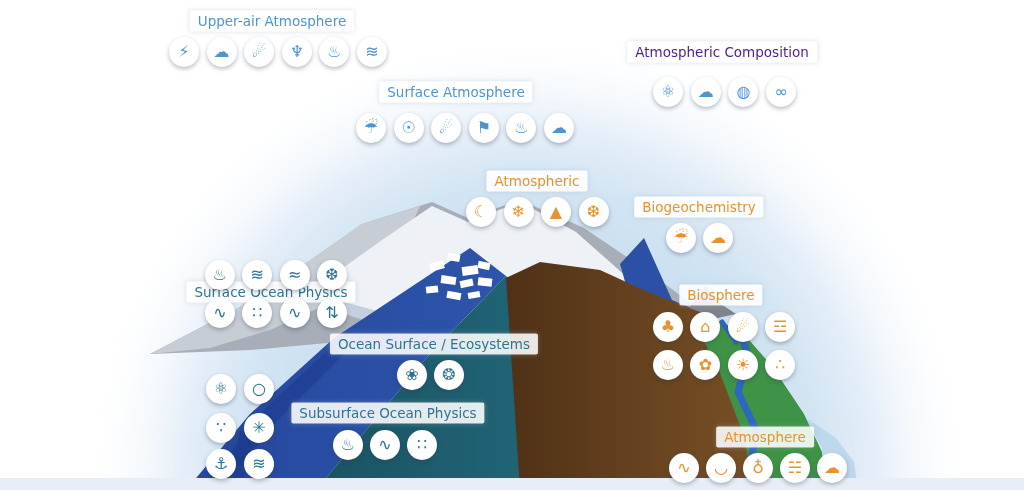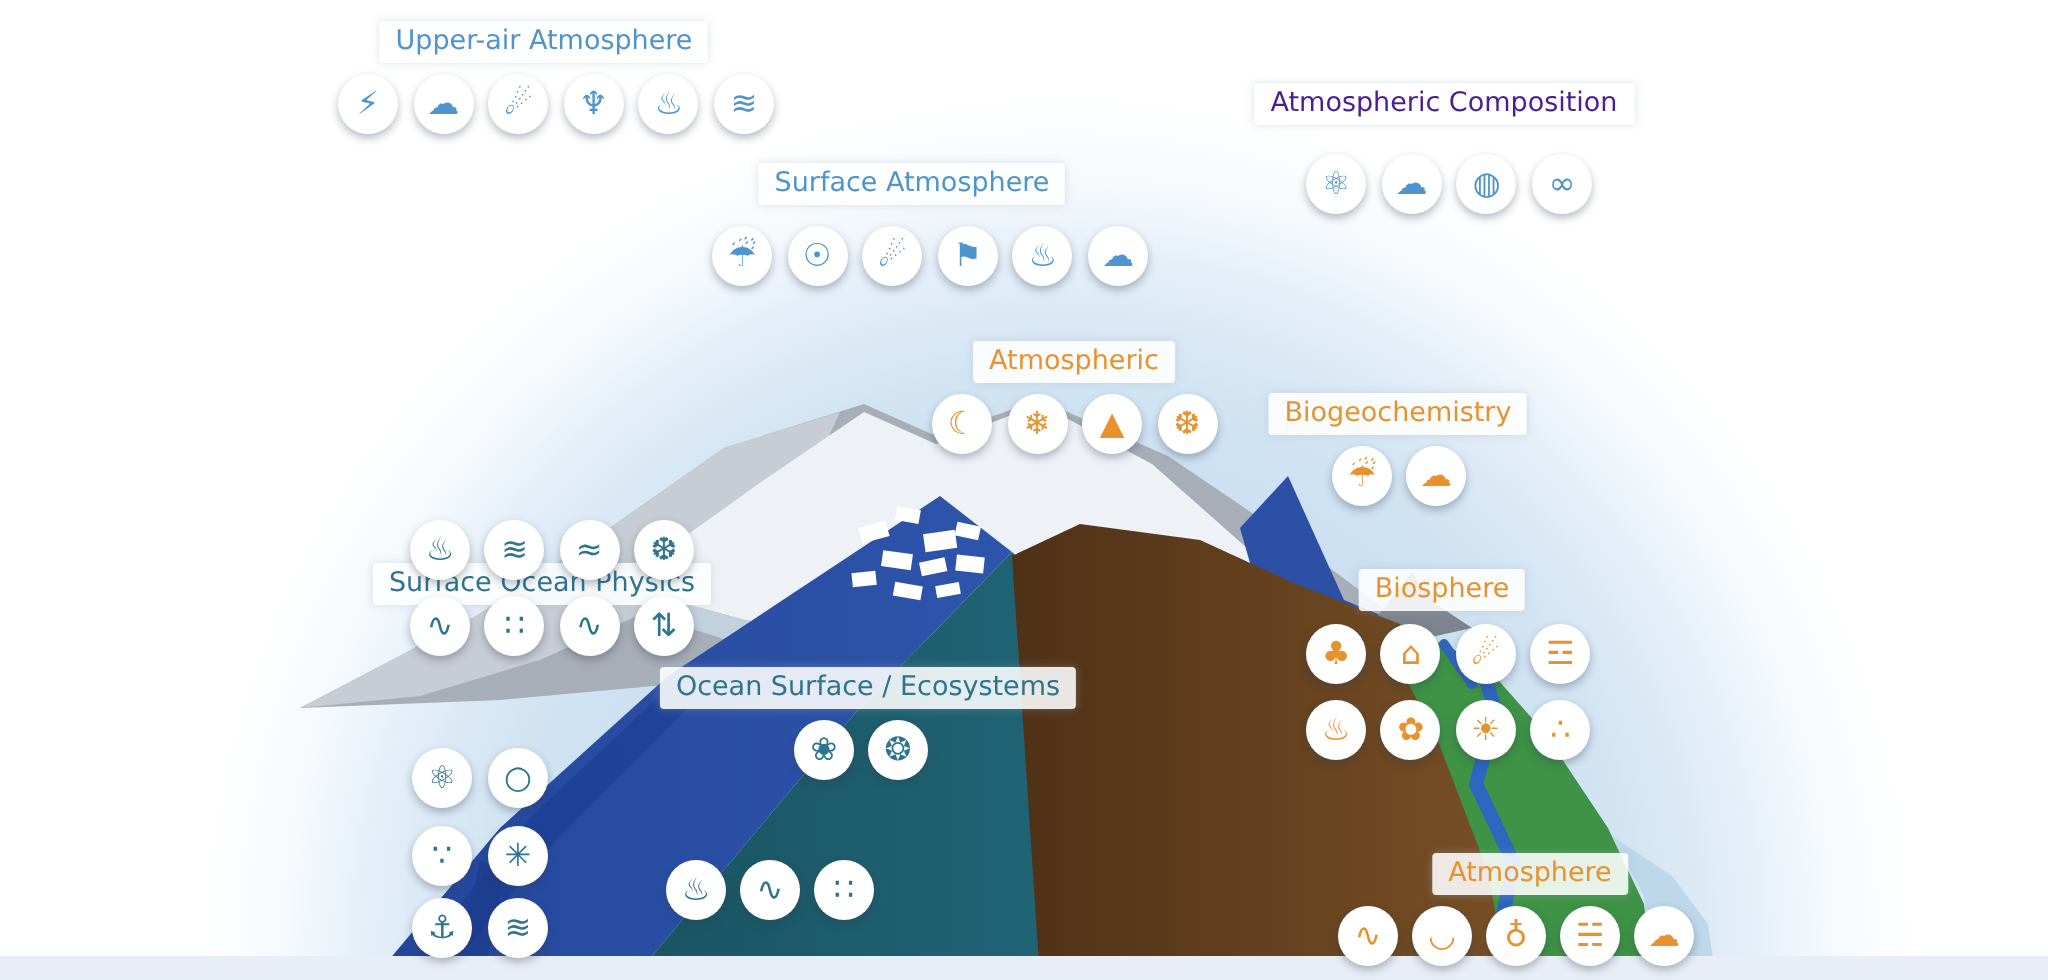--- a/index.html
+++ b/index.html
@@ -240,20 +240,21 @@
       <div class="icon" style="left: 259px; top: 464px; color: rgb(46, 116, 144); background: rgb(255, 255, 255);">
         <span>≋</span>
       </div>
       <div class="chip" style="left: 434px; top: 344px; color: rgb(46, 116, 144); background: rgba(255, 255, 255, 0.88);">Ocean Surface / Ecosystems</div>
       <div class="icon" style="left: 412px; top: 375px; color: rgb(46, 116, 144); background: rgb(255, 255, 255);">
         <span>❀</span>
       </div>
       <div class="icon" style="left: 449px; top: 375px; color: rgb(46, 116, 144); background: rgb(255, 255, 255);">
         <span>❂</span>
       </div>
+      <div class="chip" style="left: 388px; top: 413px; color: rgb(46, 116, 144); background: rgba(255, 255, 255, 0.88);">Subsurface Ocean Physics</div>
       <div class="icon" style="left: 348px; top: 445px; color: rgb(46, 116, 144); background: rgb(255, 255, 255);">
         <span>♨</span>
       </div>
       <div class="icon" style="left: 385px; top: 445px; color: rgb(46, 116, 144); background: rgb(255, 255, 255);">
         <span>∿</span>
       </div>
       <div class="icon" style="left: 422px; top: 445px; color: rgb(46, 116, 144); background: rgb(255, 255, 255);">
         <span>∷</span>
       </div>
     </div>

